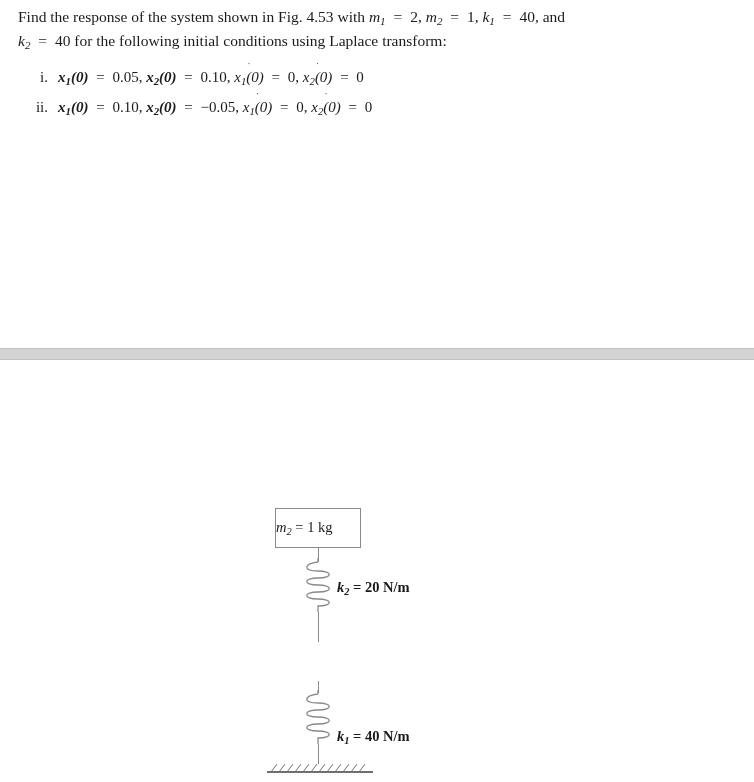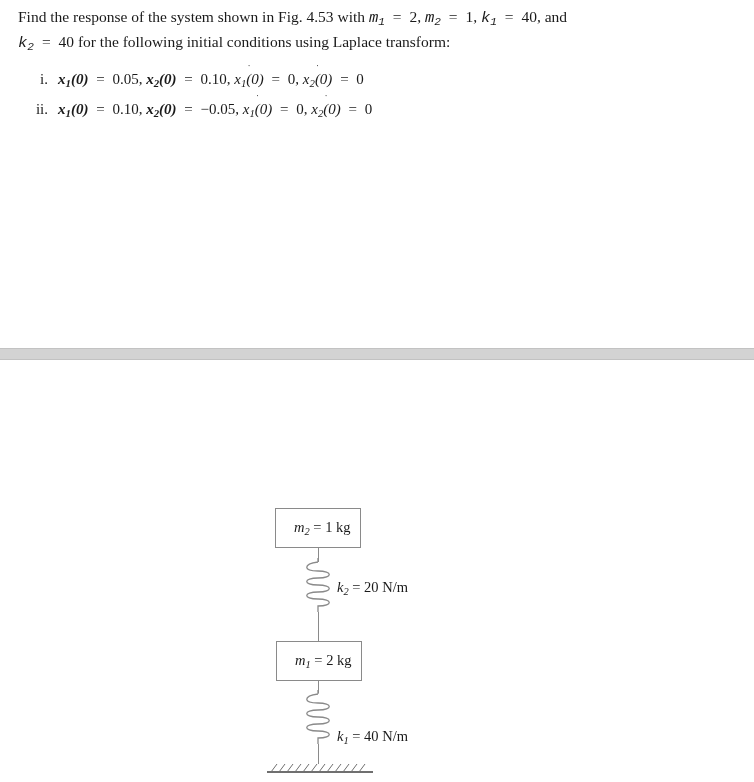--- a/index.html
+++ b/index.html
@@ -22,21 +22,21 @@
     left: 18px;
     top: 6px;
     width: 720px;
   }
   .stmt {
     font-size: 15.5px;
     line-height: 1.42;
     text-align: justify;
     text-justify: inter-word;
   }
-  .stmt .mi { font-style: italic; font-family: Liberation Mono, monospace; }
+  .stmt .mi { font-style: italic; }
 
   .cond-list {
     margin-top: 15px;
   }
   .cond-row {
     display: flex;
     align-items: baseline;
     margin-bottom: 12px;
     font-size: 15px;
   }
@@ -102,36 +102,37 @@
     height: 282px;
   }
 
   .massbox {
     position: absolute;
     box-sizing: border-box;
     border: 1px solid #8a8a8a;
     background: #ffffff;
     display: flex;
     align-items: center;
-    padding-left: 18px;
+    padding-left: 0;
     font-size: 14.5px;
     color: #1a1a1a;
   }
   #mass2 { left: 0px;  top: 8px;  width: 86px; height: 40px; }
   #mass1 { left: 1px;  top: 141px; width: 86px; height: 40px; }
 
   .vline {
     position: absolute;
     width: 1px;
     background: #8a8a8a;
   }
   .spring-label {
     position: absolute;
     font-size: 14.5px;
     white-space: nowrap;
+    font-weight: bold;
   }
   .ground {
     position: absolute;
     left: -8px;
     top: 271px;
     width: 106px;
     height: 2px;
     background: #6f6f6f;
   }
   .hatch {
@@ -190,23 +191,20 @@
                C2,20 2,27 17,27 C32,27 32,34 17,34
                C2,34 2,41 17,41 C32,41 32,48 17,48
                L17,54" fill="none" stroke="#8a8a8a" stroke-width="1.3"></path>
     </svg>
     <div class="spring-label" style="left:62px; top:79px;">
       <span style="font-style:italic">k</span><span class="sub">2</span><span> = 20 N/m</span>
     </div>
 
     <div class="vline" style="left:43px; top:112px; height:30px;"></div>
 
-    <div class="massbox" id="mass1">
-      <span><span style="font-style:italic">m</span><span class="sub">1</span><span> = 2 kg</span></span>
-    </div>
 
     <div class="vline" style="left:43px; top:181px; height:12px;"></div>
 
     <svg width="36" height="56" style="position:absolute; left:26px; top:190px;">
       <path d="M17,0 L17,4
                M17,4 C2,6 2,13 17,13 C32,13 32,20 17,20
                C2,20 2,27 17,27 C32,27 32,34 17,34
                C2,34 2,41 17,41 C32,41 32,48 17,48
                L17,54" fill="none" stroke="#8a8a8a" stroke-width="1.3"></path>
     </svg>

